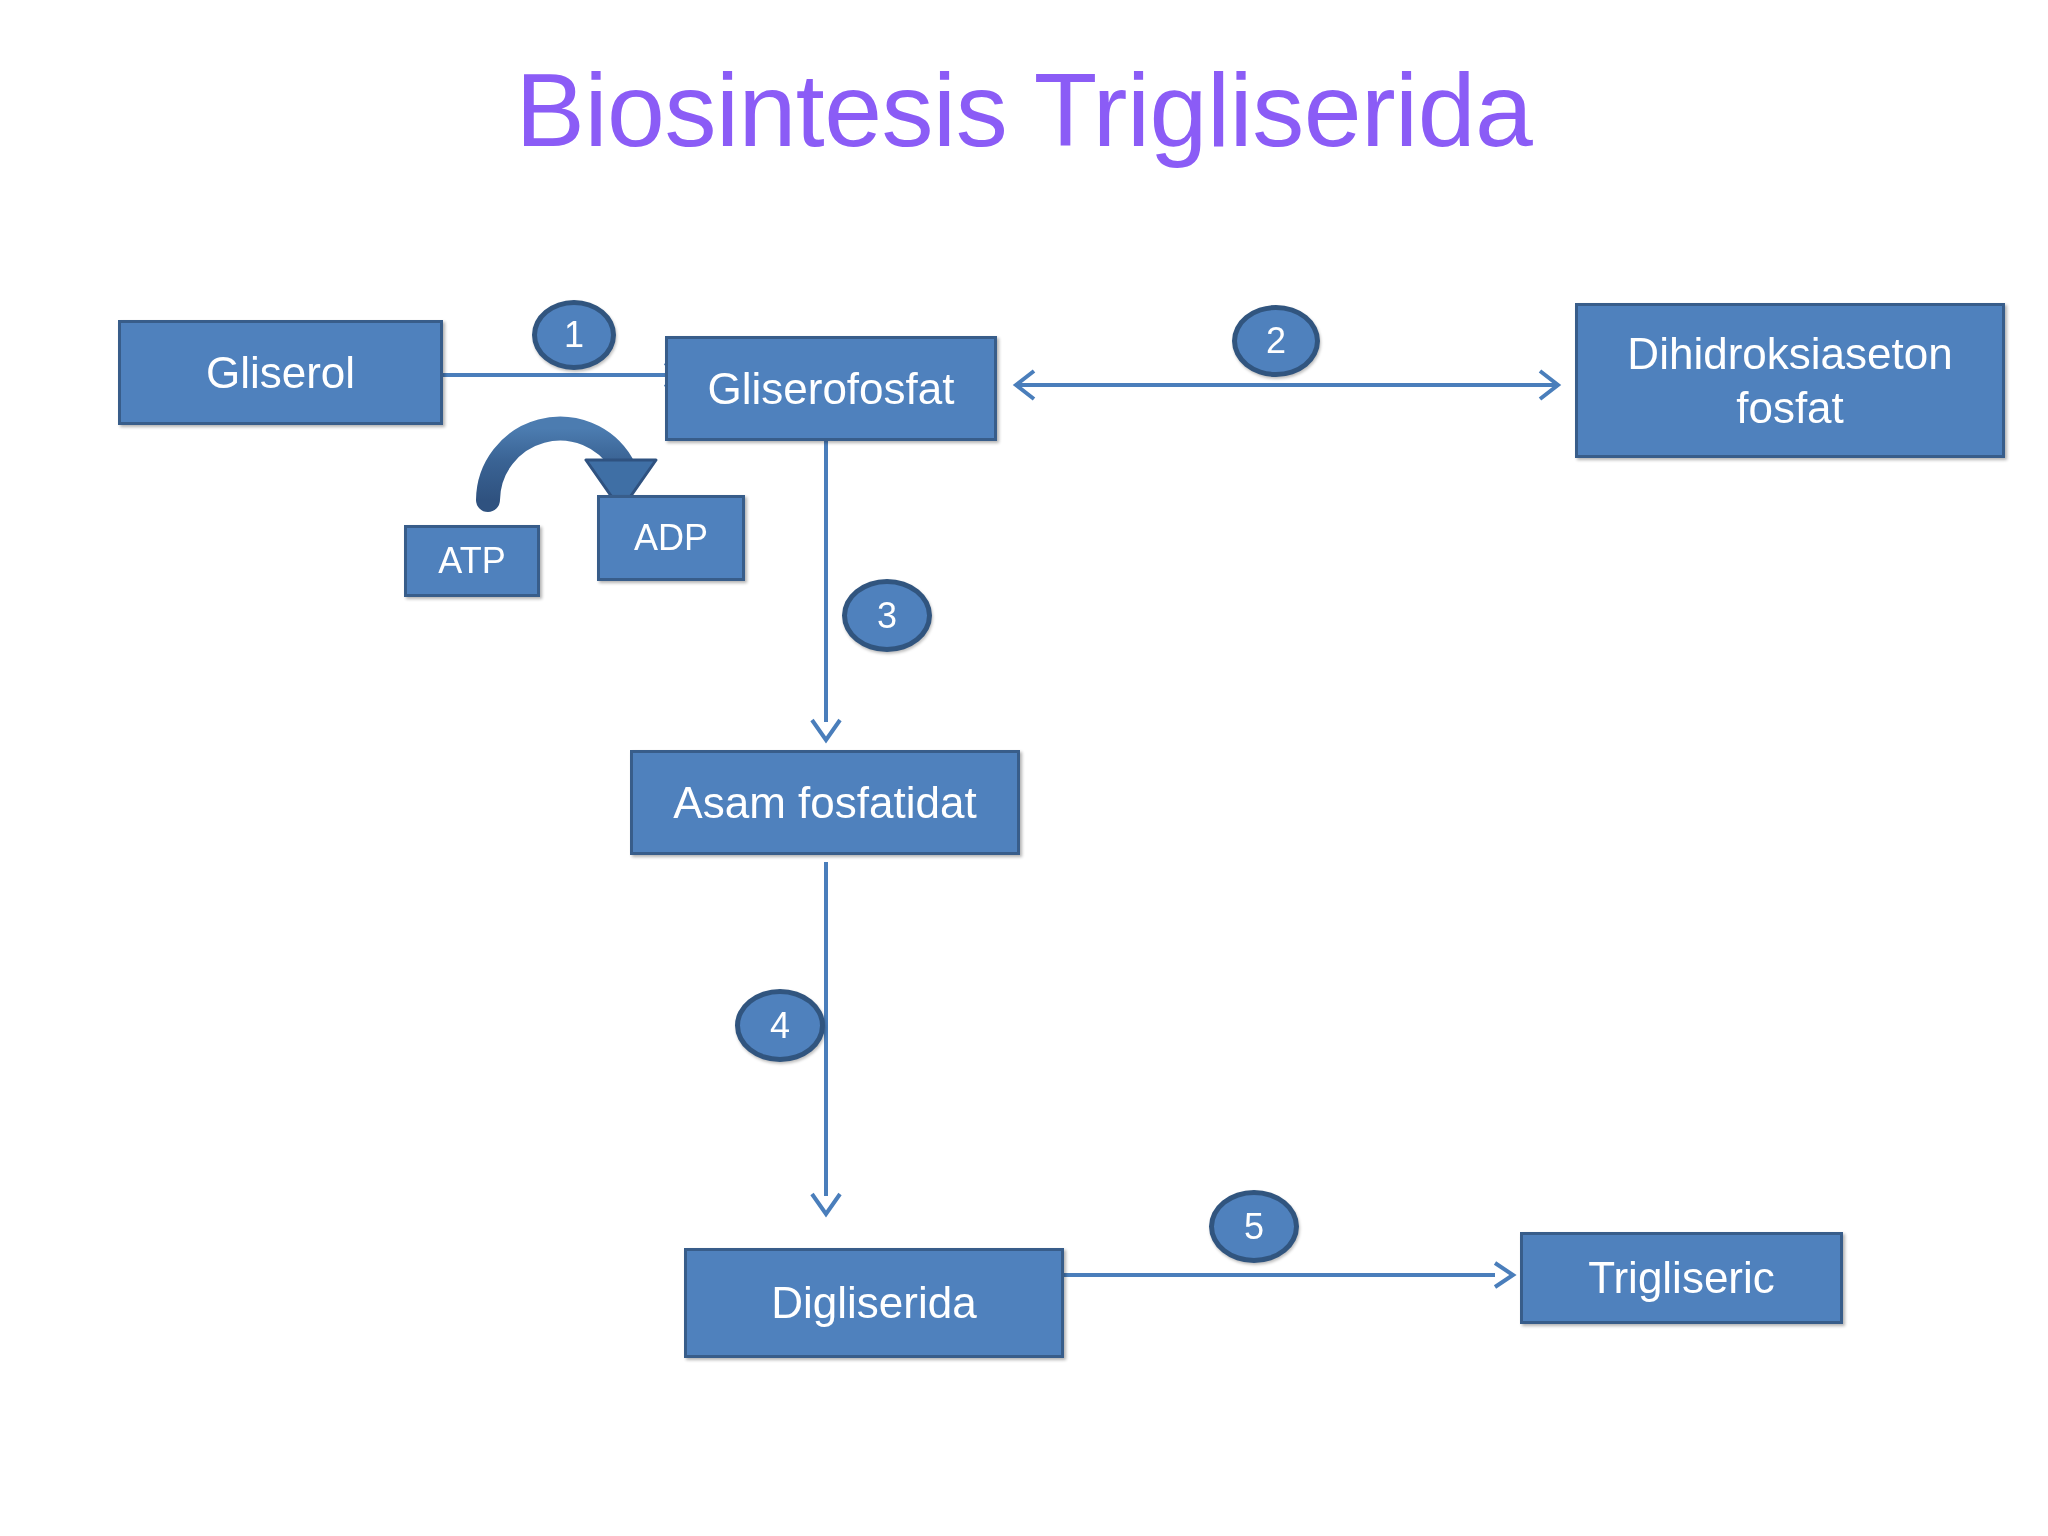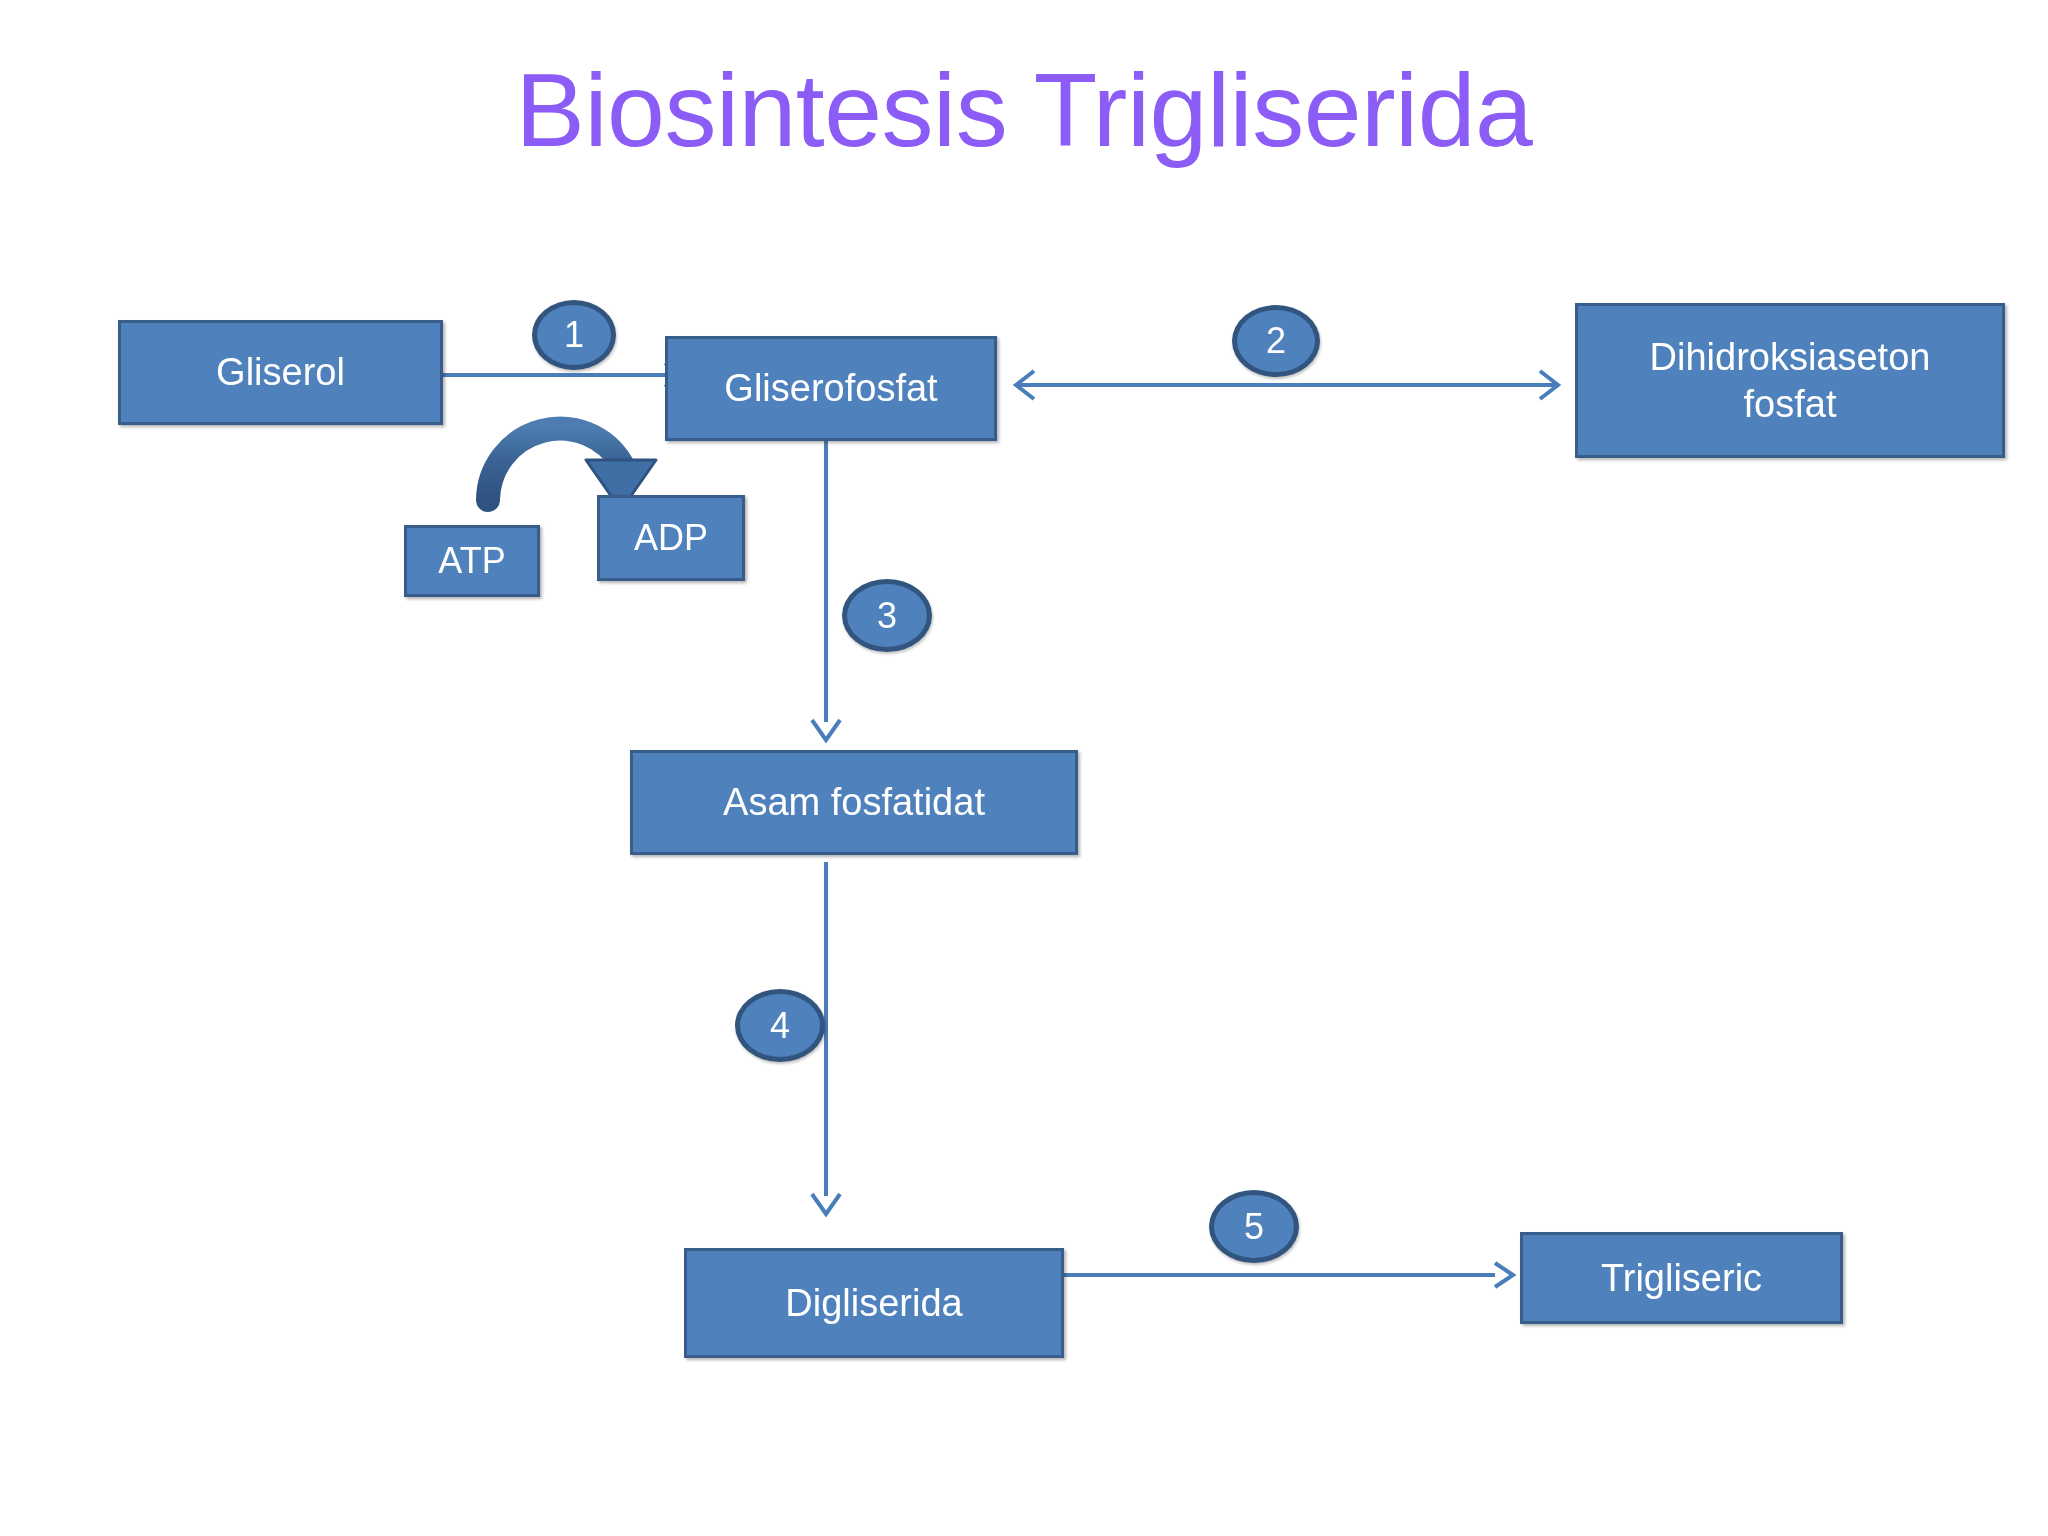--- a/index.html
+++ b/index.html
@@ -36,21 +36,21 @@
     position: absolute;
     box-sizing: border-box;
     background: #4f81bd;
     border: 3px solid #385d8a;
     box-shadow: 2px 2px 3px rgba(0,0,0,0.30);
     color: #ffffff;
     display: flex;
     align-items: center;
     justify-content: center;
     text-align: center;
-    font-size: 38px;
+    font-size: 44px;
     line-height: 1.22;
     font-family: "Liberation Sans", sans-serif;
     white-space: pre-line;
     padding: 2px 6px;
   }
   .node.small { font-size: 36px; }
 
   
   .badge {
     position: absolute;
@@ -134,21 +134,21 @@
 
   <div class="node" style="left:665px; top:320px; width:332px; height:105px;margin-top:16px;">Gliserofosfat</div>
 
   <div class="node" style="left:1575px; top:303px; width:430px; height:155px;">Dihidroksiaseton
 fosfat</div>
 
   <div class="node small" style="left:404px; top:525px; width:136px; height:72px;">ATP</div>
 
   <div class="node small" style="left:597px; top:495px; width:148px; height:86px;">ADP</div>
 
-  <div class="node" style="left:630px; top:750px; width:448px; height:105px;">Asam fosfatidat</div>
+  <div class="node" style="left:630px; top:750px; width:390px; height:105px;">Asam fosfatidat</div>
 
   <div class="node" style="left:684px; top:1228px; width:380px; height:110px;margin-top:20px;">Digliserida</div>
 
   <div class="node" style="left:1520px; top:1232px; width:323px; height:92px;">Trigliseric</div>
 
   <div class="badge" style="left:532px; top:300px; width:84px; height:70px;">1</div>
 
   <div class="badge" style="left:1232px; top:305px; width:88px; height:72px;">2</div>
 
   <div class="badge" style="left:842px; top:579px; width:90px; height:73px;">3</div>

